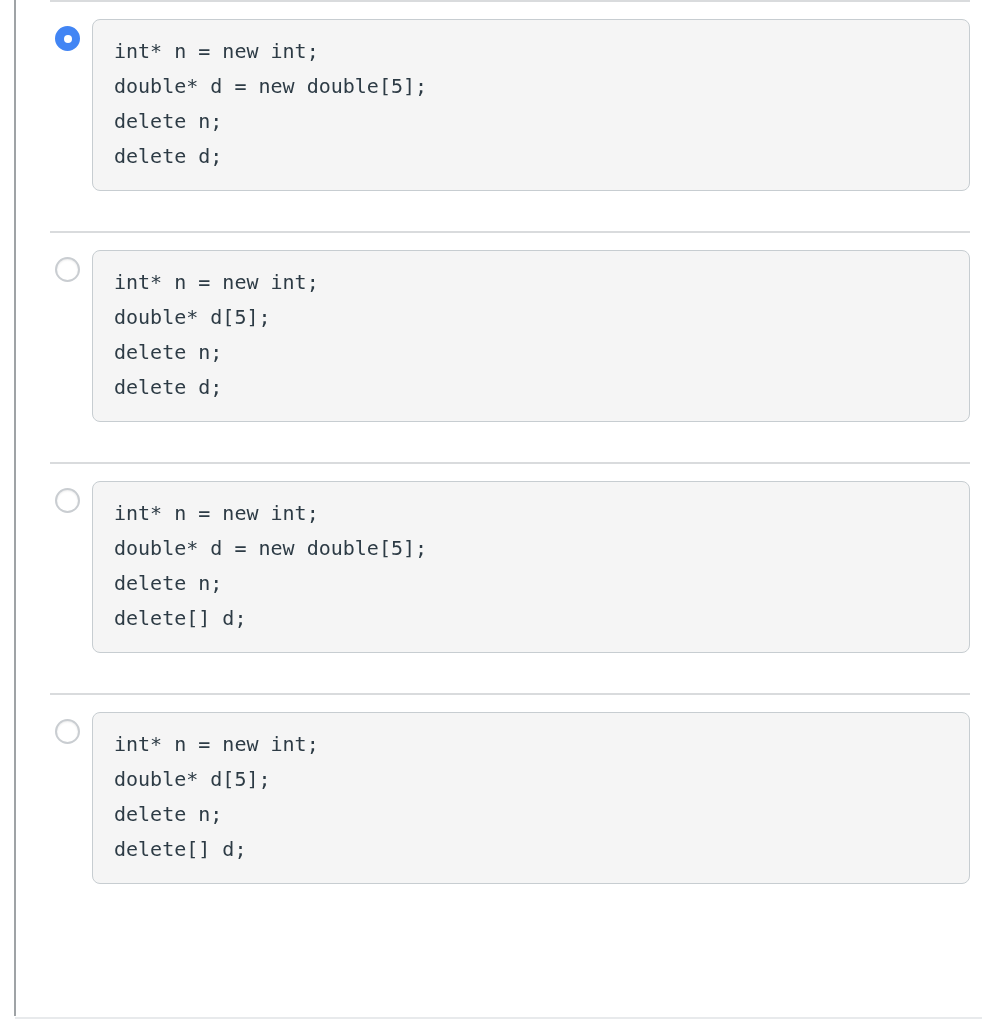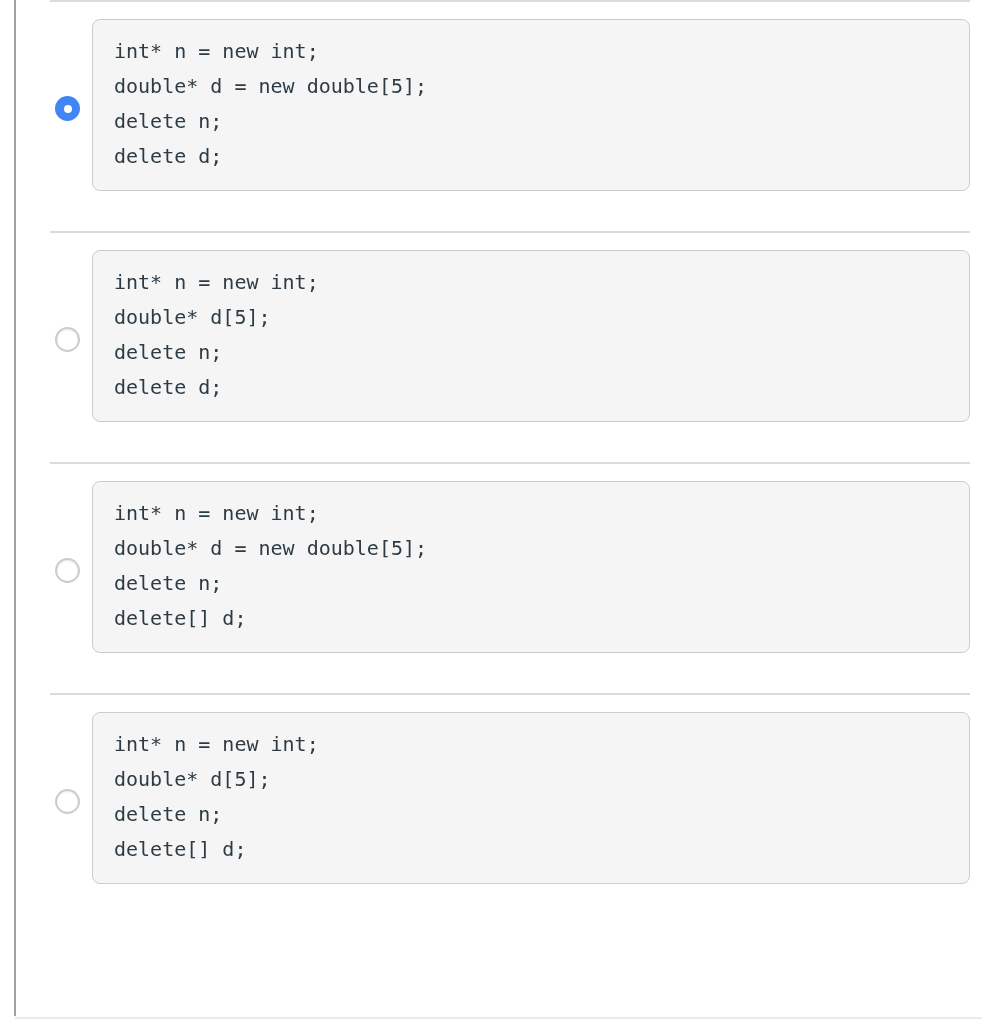--- a/index.html
+++ b/index.html
@@ -18,21 +18,21 @@
   .content { margin-left: 50px; margin-right: 12px; }
 
   .question {
     font-size: 26px; font-weight: 400; letter-spacing: -0.5px;
     line-height: 34px; padding: 26px 0 42px 0; color: #2d3b45;
   }
 
   .answer {
     border-top: 2px solid #d9dbdd;
     padding: 17px 0 40px 0;
-    display: flex; align-items: center;
+    display: flex; align-items: flex-start;
   }
 
   .radio {
     width: 25px; height: 25px; border-radius: 50%;
     background: #ffffff; border: 2px solid #c9cdd1;
     margin: 7px 0 0 5px; flex: none;
     display: flex; align-items: center; justify-content: center;
     cursor: pointer;
     box-shadow: inset 0 1px 2px rgba(0,0,0,0.08);
   }

